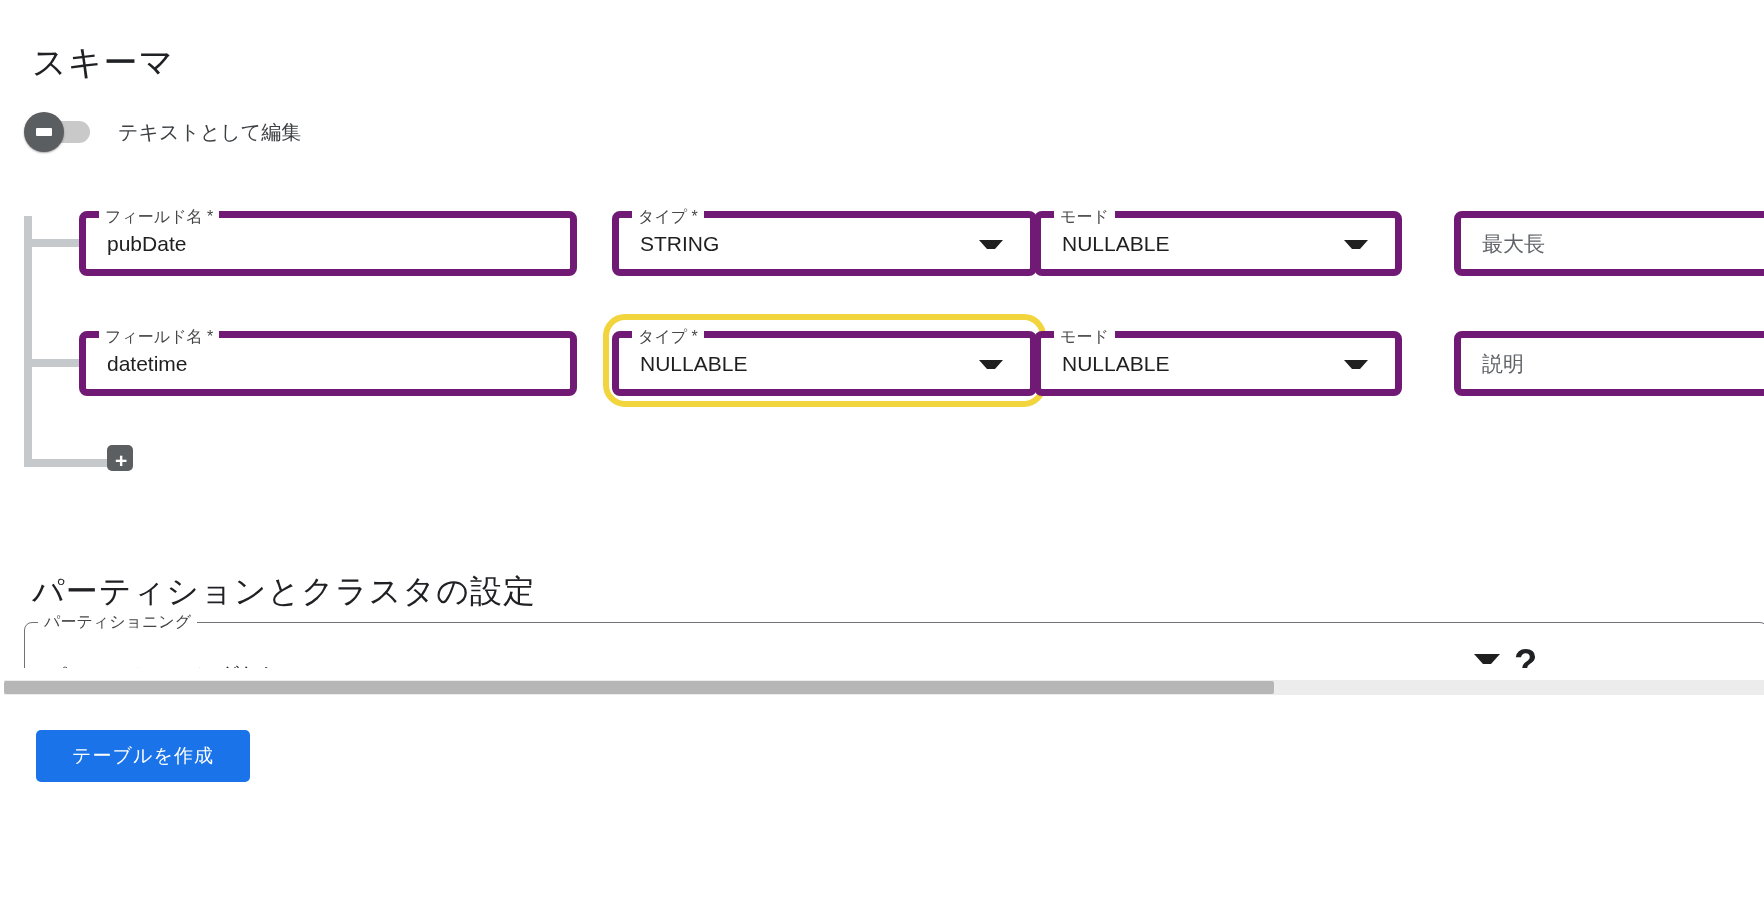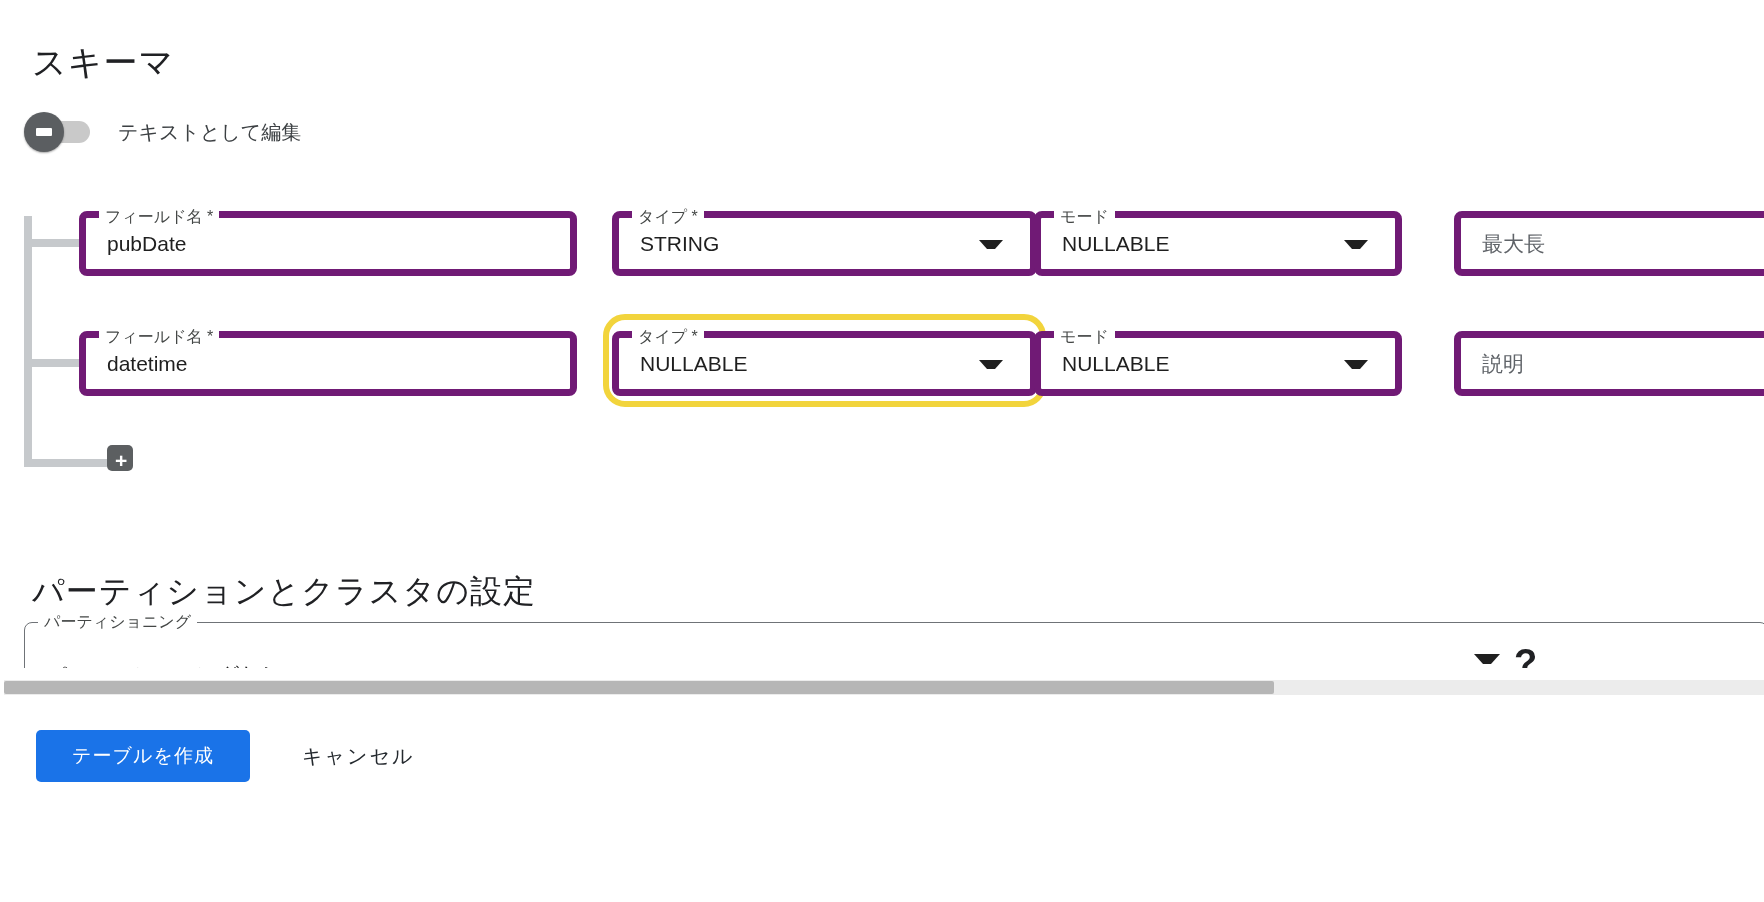--- a/index.html
+++ b/index.html
@@ -198,14 +198,13 @@
   <span class="help-icon">?</span>
 
 </div>
 
 <div class="hscrollbar">
   <div class="hthumb"></div>
 </div>
 
 <div class="footer">
   <button class="create-btn">テーブルを作成</button>
-  <button class="cancel-btn">キャンセル</button>
 </div>
 
 </body></html>

